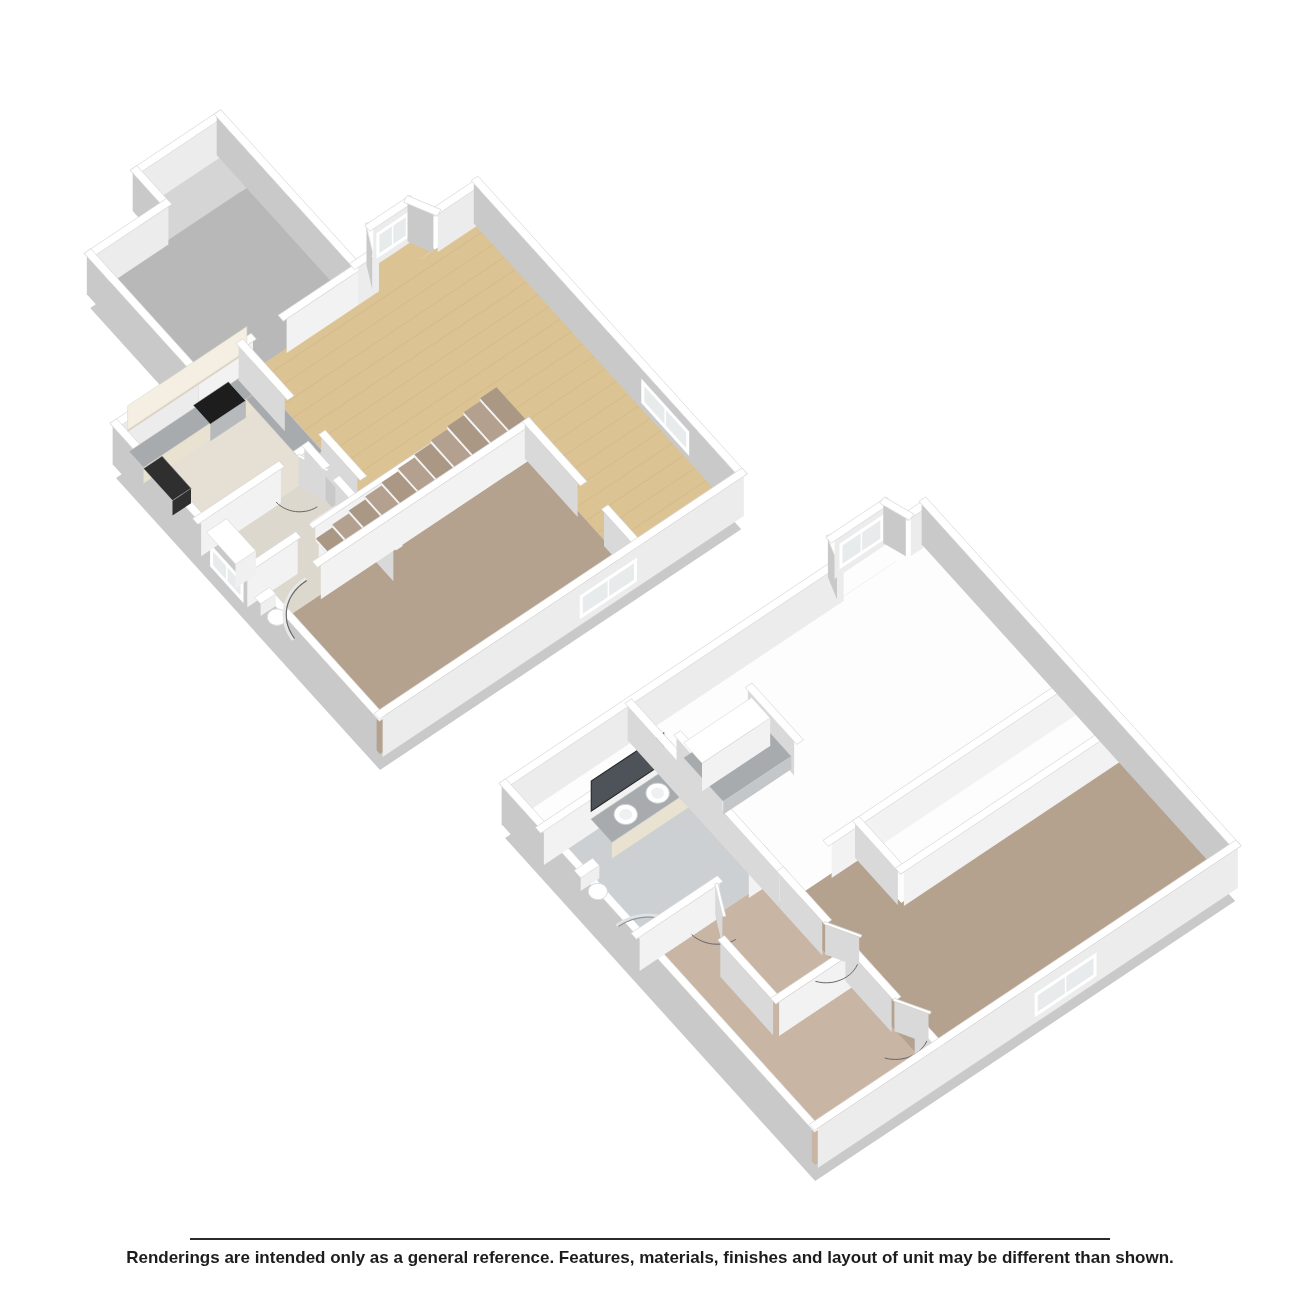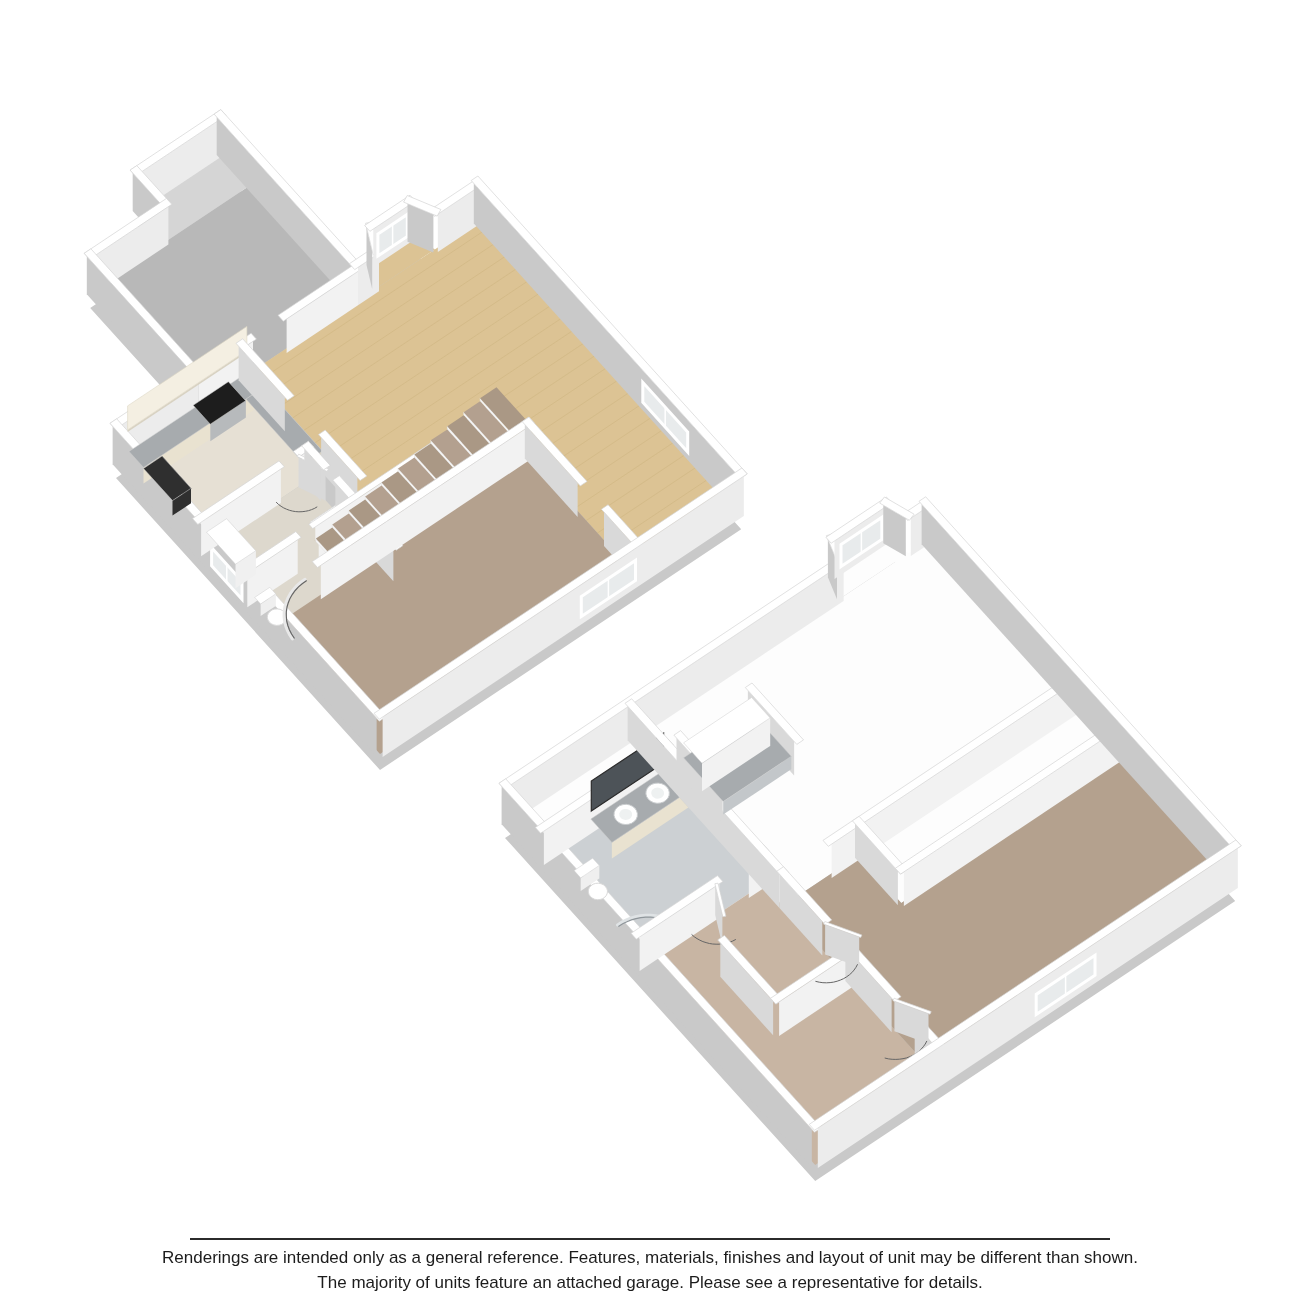--- a/index.html
+++ b/index.html
@@ -1,21 +1,21 @@
 <!DOCTYPE html>
 <html><head>
 <meta charset="utf-8">
 <style>
   html,body{margin:0;padding:0;background:#ffffff;}
   body{width:1300px;height:1300px;position:relative;overflow:hidden;
        font-family:"Liberation Sans", sans-serif;}
   #scene{position:absolute;left:0;top:0;}
   .footer{position:absolute;left:0;top:1238px;width:1300px;text-align:center;}
   .footer-rule{width:920px;margin:0 auto 6px auto;border:0;border-top:2.5px solid #2b2b2b;}
-  .footer p{margin:0;font-size:17px;font-weight:normal;color:#1c1c1c;line-height:1.45;}
+  .footer p{margin:0;font-size:17px;font-weight:bold;color:#1c1c1c;line-height:1.45;}
 </style>
 </head>
 <body>
 
 <svg id="scene" width="1300" height="1300" viewBox="0 0 1300 1300">
   <defs>
       <clipPath id="wc1">
         <polygon points="242,378 477.2,221.2 741.2,513.2 640.4,580.4 495.2,419.8 360.8,509.4"></polygon>
       </clipPath>
     </defs>
@@ -298,14 +298,13 @@
         <polygon points="1036.2,1014.4 1095,975.2 1095,955.2 1036.2,994.4" fill="#e8ebec" stroke="#ffffff" stroke-width="3"></polygon>
         <polygon points="1065.6,994.8 1065.6,994.8 1065.6,974.8 1065.6,974.8" fill="none" stroke="#ffffff" stroke-width="1.5"></polygon>
         <polygon points="814.5,1130.3 1241.2,845.8 1235.9,839.9 809.2,1124.4" fill="#ffffff" stroke="#d4d4d4" stroke-width="0.7"></polygon>
       </g>
     </g>
 </svg>
 
 <div class="footer">
   <hr class="footer-rule">
   <p>Renderings are intended only as a general reference. Features, materials, finishes and layout of unit may be different than shown.</p>
-  <p>The majority of units feature an attached garage. Please see a representative for details.</p>
 </div>
 
 </body></html>

